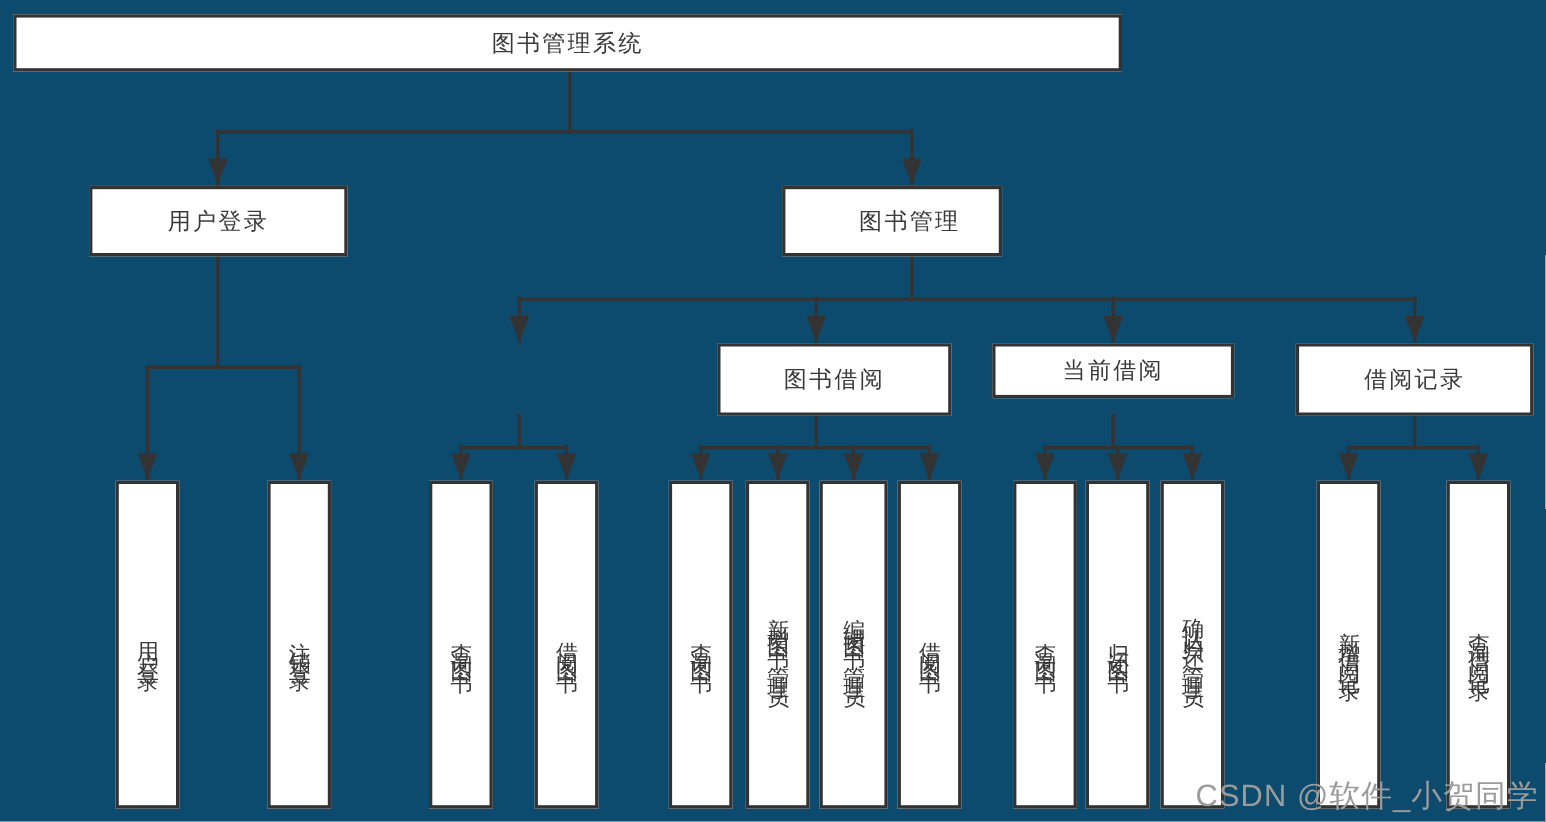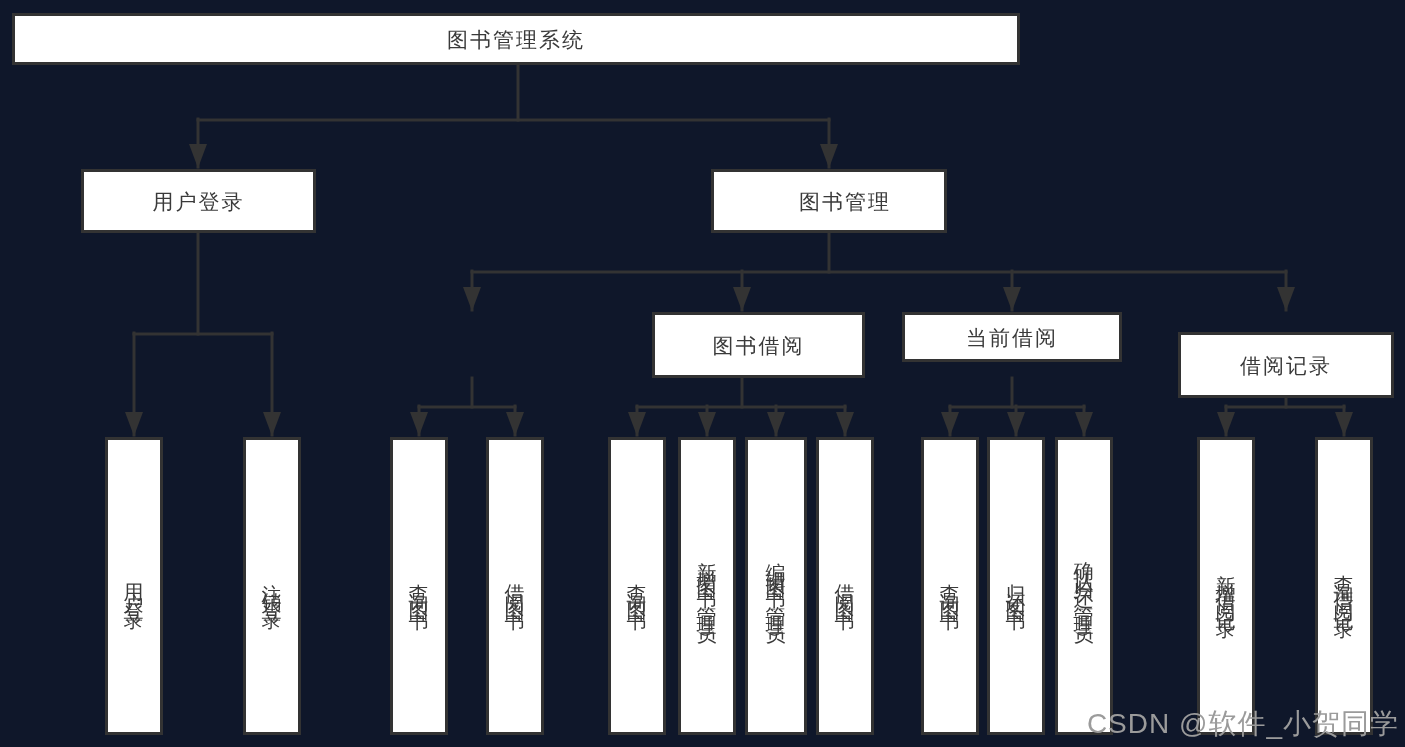--- a/index.html
+++ b/index.html
@@ -1,20 +1,20 @@
 <!DOCTYPE html>
 <html><head>
 <meta charset="utf-8">
 <style>
   html, body { margin: 0; padding: 0; background: #ffffff; }
   #canvas {
     position: relative;
     width: 1405px;
     height: 747px;
-    background: #0f172a;
+    background: #0c4a6e;
     font-family: "Liberation Sans", sans-serif;
     overflow: hidden;
   }
   #wires {
     position: absolute;
     left: 0; top: 0;
     width: 1405px; height: 747px;
   }
   .node {
     position: absolute;
@@ -33,25 +33,25 @@
   .leaf {
     writing-mode: vertical-rl;
     text-orientation: mixed;
     font-size: 20px;
     letter-spacing: 9px;
     line-height: 1;
   }
   
   .root { left: 12px;  top: 13px;  width: 1008px; height: 52px; }
   .l2a  { left: 81px;  top: 169px; width: 235px;  height: 64px; }
-  .l2b  { left: 711px; top: 169px; width: 236px;  height: 64px; padding-left: 32px; }
+  .l2b  { left: 711px; top: 169px; width: 200px;  height: 64px; padding-left: 32px; }
   .l3a  { left: 363px; top: 312px; width: 218px;  height: 66px; }
   .l3b  { left: 652px; top: 312px; width: 213px;  height: 66px; }
   .l3c  { left: 902px; top: 312px; width: 220px;  height: 50px; }
-  .l3d  { left: 1178px;top: 312px; width: 216px;  height: 66px; margin-top: 20px; }
+  .l3d  { left: 1178px;top: 312px; width: 216px;  height: 66px; }
   .fbox { top: 437px; height: 298px; width: 58px; }
   .f1  { left: 105px; }
   .f2  { left: 243px; }
   .f3  { left: 390px; }
   .f4  { left: 486px; }
   .f5  { left: 608px; }
   .f6  { left: 678px; }
   .f7  { left: 745px; width: 62px; }
   .f8  { left: 816px; }
   .f9  { left: 921px; }

